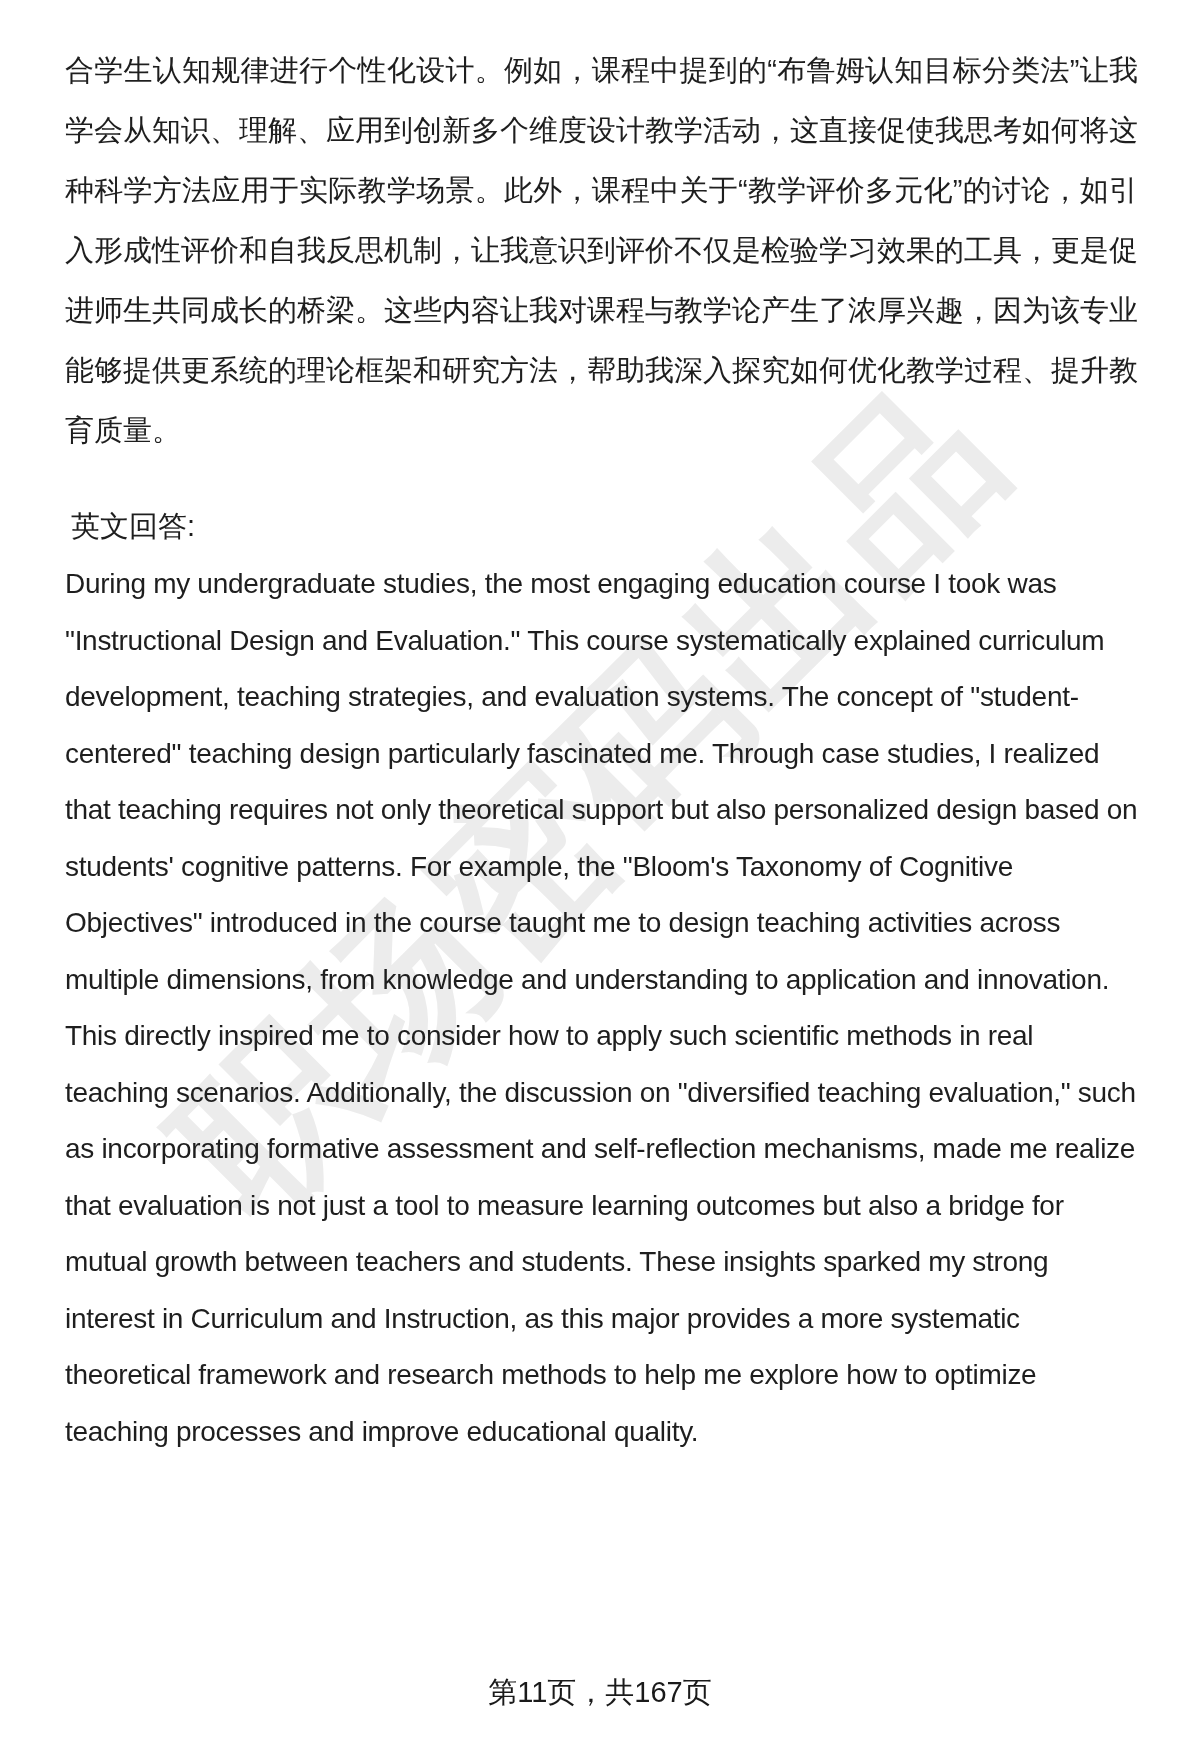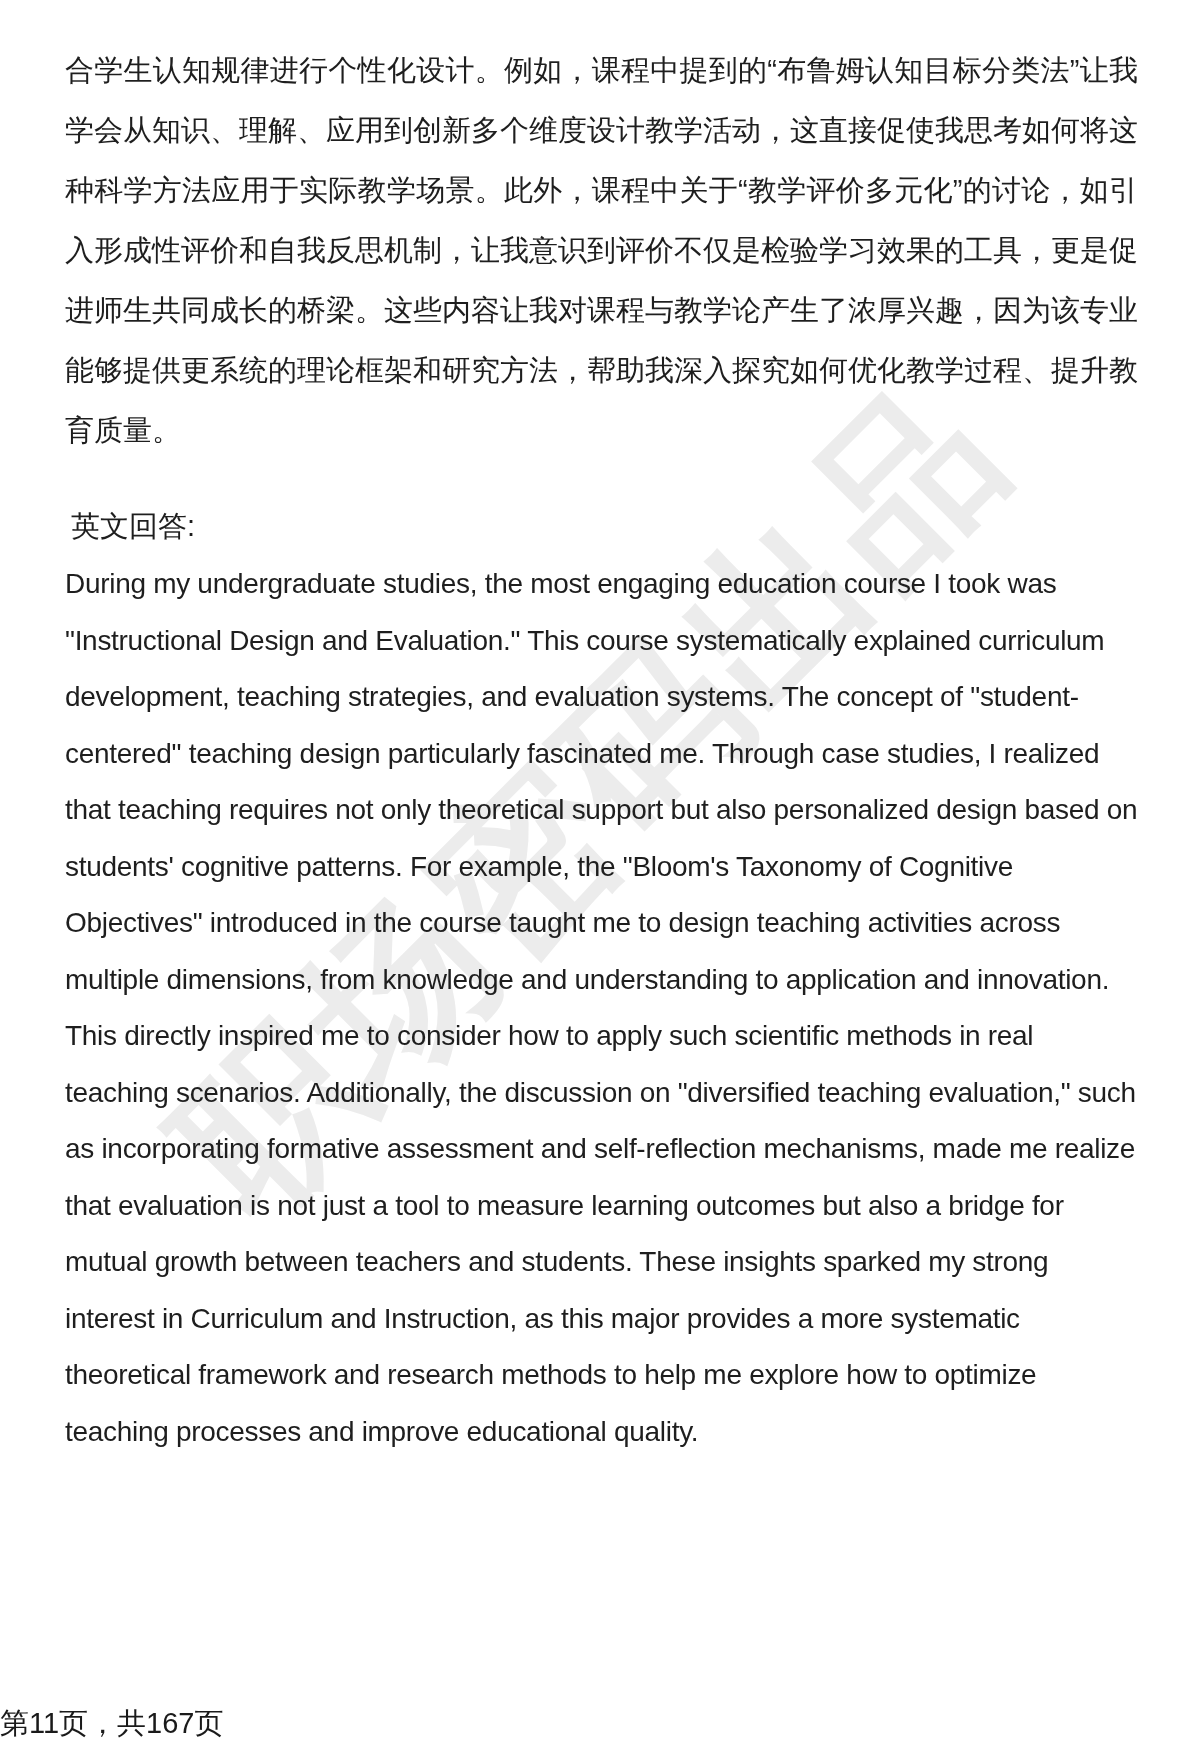--- a/index.html
+++ b/index.html
@@ -59,22 +59,23 @@
     margin: 0;
     font-size: 28px;
     line-height: 56.5px;
     letter-spacing: -0.3px;
     color: #1e1e1e;
     text-align: left;
   }
   .footer {
     position: absolute;
     left: 0;
-    bottom: 11px;
+    bottom: 42px;
     width: 100%;
+    text-align: center;
     font-size: 29px;
     color: #1a1a1a;
     z-index: 1;
   }
 </style>
 </head>
 <body>
 
 <div class="page">
 

